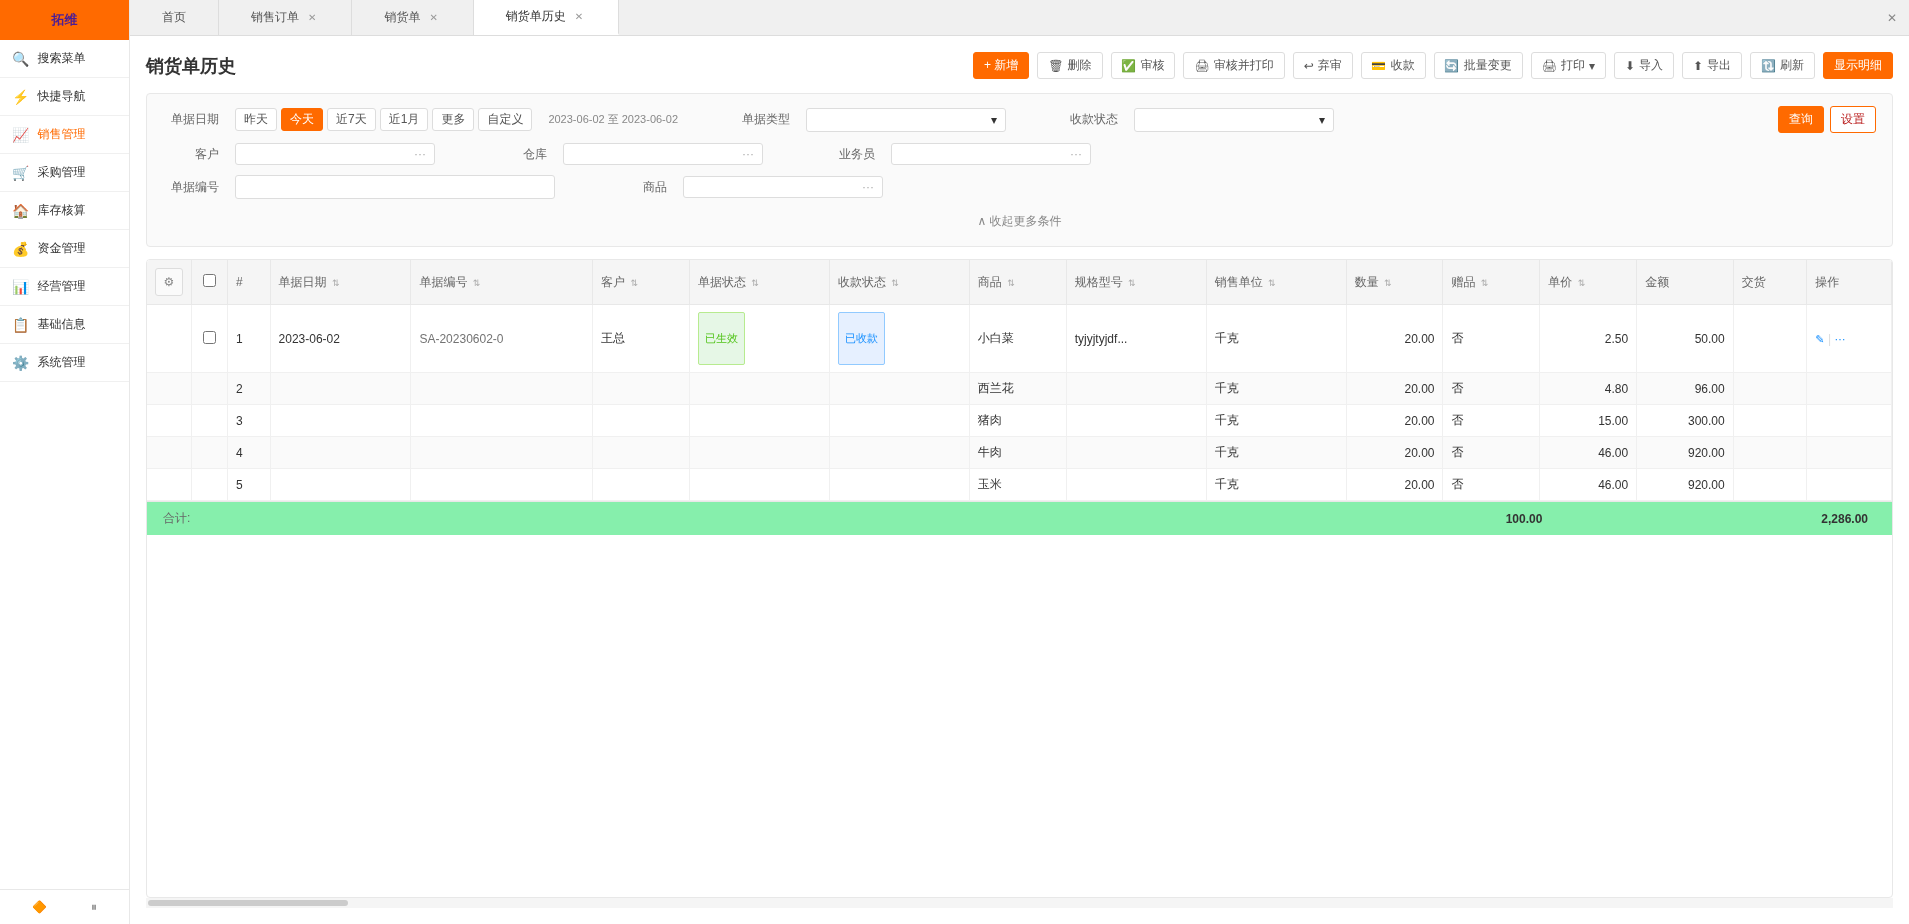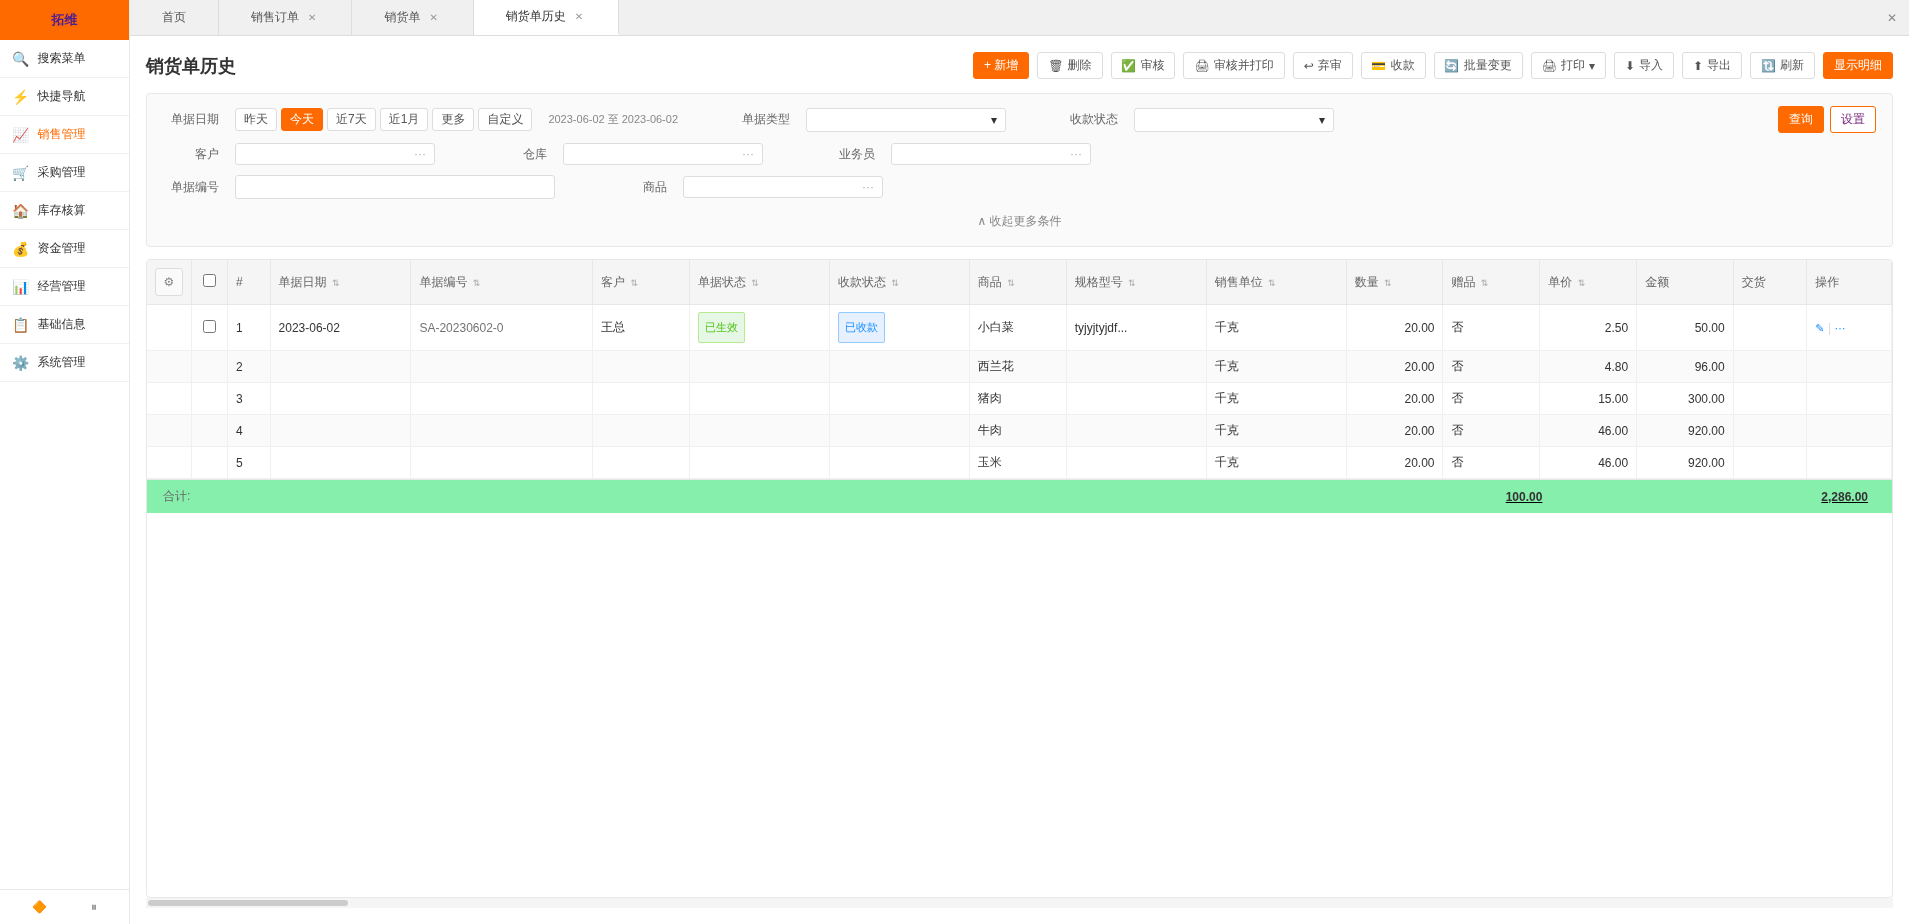--- a/index.html
+++ b/index.html
@@ -132,21 +132,21 @@
       color: #555;
       font-size: 12px;
     }
     .btn-primary {
       background: #ff6a00;
       color: #fff;
       border-color: #ff6a00;
     }
     .btn-orange-outline {
       border-color: #ff6a00;
-      color: #701a75;
+      color: #b91c1c;
       background: #fff;
     }
 
     
     .filter-area {
       background: #fafafa;
       border: 1px solid #e8e8e8;
       border-radius: 4px;
       padding: 12px 16px;
       margin-bottom: 12px;
@@ -251,21 +251,21 @@
     }
     td {
       padding: 7px 8px;
       border-bottom: 1px solid #f0f0f0;
       border-right: 1px solid #f0f0f0;
       color: #333;
       white-space: nowrap;
     }
     .tag {
       display: inline-block;
-      padding: 7px 6px;
+      padding: 18px 6px;
       border-radius: 2px;
       font-size: 11px;
     }
     .tag-green { background: #e6f7e6; color: #52c41a; border: 1px solid #b7eb8f; }
     .tag-blue { background: #e6f0ff; color: #1890ff; border: 1px solid #91caff; }
 
     
     .table-footer {
       background: #86efac;
       border-top: 1px solid #e8e8e8;
@@ -274,21 +274,20 @@
       align-items: center;
     }
     .footer-label {
       color: #666;
       min-width: 60px;
     }
     .footer-cells {
       display: flex;
       gap: 8px;
       flex: 1;
-      text-decoration: underline;
     }
     .footer-cell {
       padding: 0 8px;
       color: #333;
       font-weight: bold;
     }
 
     
     .pagination-bar {
       display: flex;

